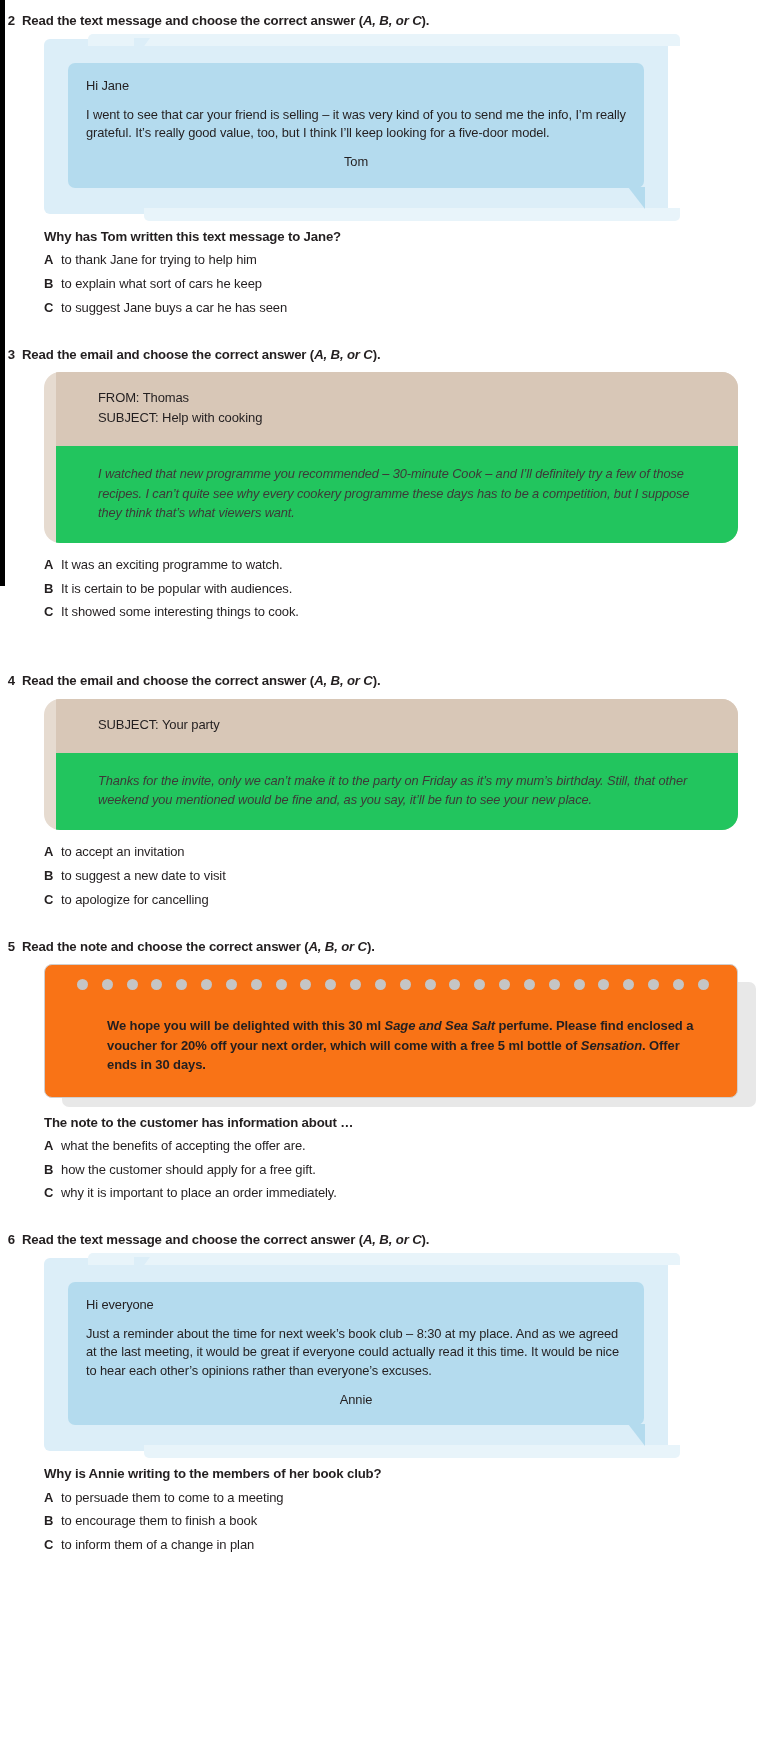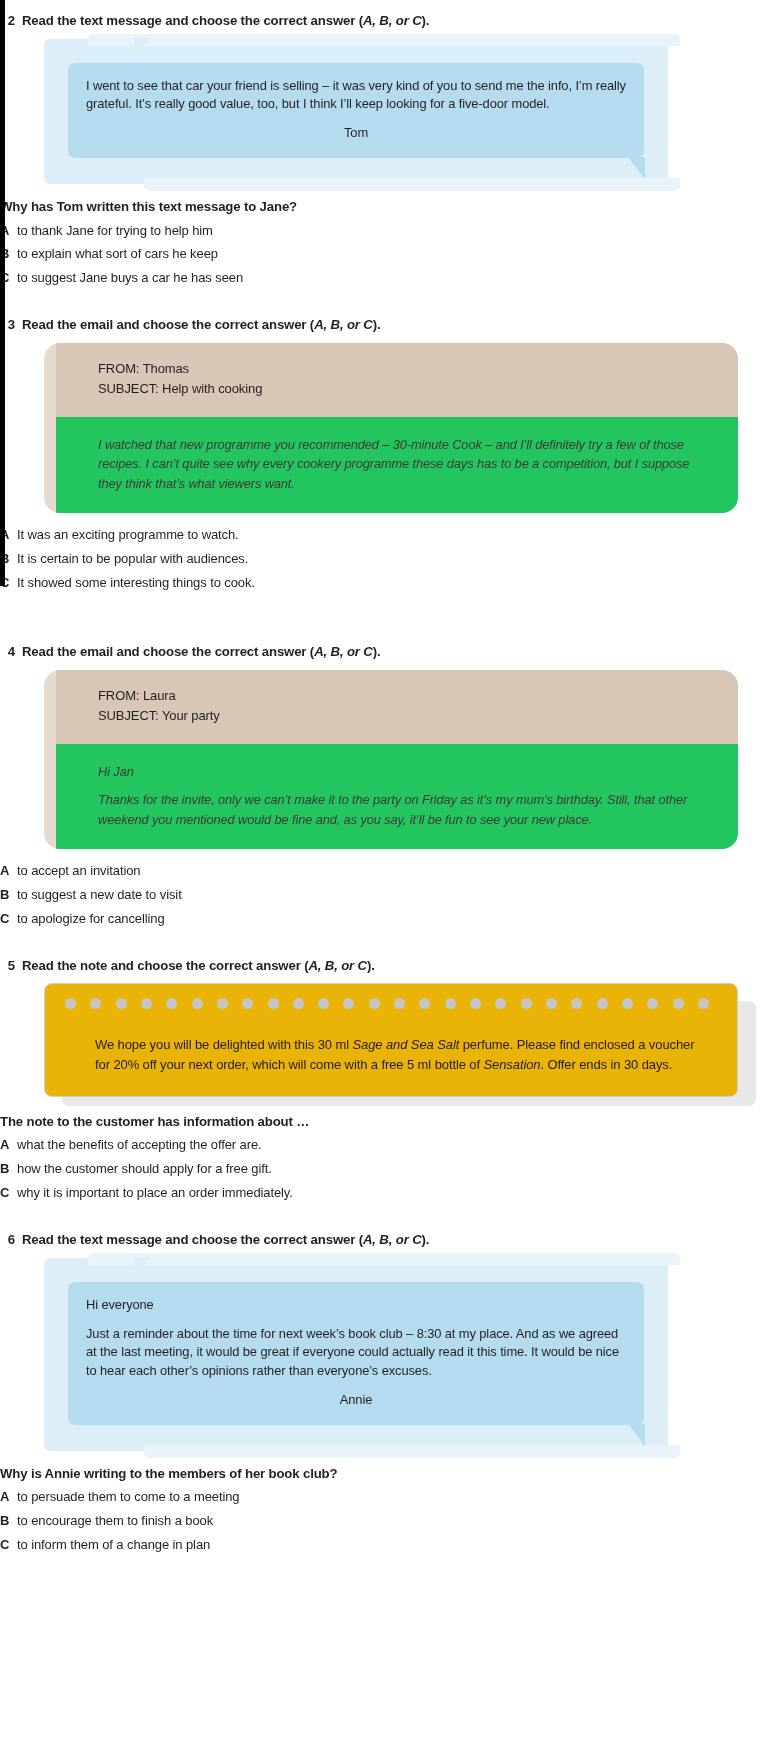--- a/index.html
+++ b/index.html
@@ -50,20 +50,21 @@
     flex: 0 0 22px;
     text-align: right;
     padding-right: 7px;
     font-weight: bold;
   }
   .q-prompt { flex: 1 1 auto; }
   .q-prompt .opt-letter-inline { font-weight: bold; font-style: italic; }
 
   
   .answers {
+    padding-left: 44px;
     padding-right: 30px;
   }
   .answer-stem {
     font-size: 13.2px;
     font-weight: bold;
     letter-spacing: -0.15px;
     margin-bottom: 7px;
     line-height: 1.3;
   }
   .answer-row {
@@ -204,25 +205,26 @@
     left: 18px;
     right: -18px;
     top: 18px;
     bottom: -9px;
     background: #e8e8e8;
     border-radius: 7px;
     z-index: 0;
   }
   .note-card {
     position: relative;
-    background: #eab308;
+    background: #f97316;
     border: 1px solid #cfcfcf;
     border-radius: 8px;
-    padding: 14px 20px 22px 8px;
+    padding: 14px 20px 22px 20px;
     z-index: 1;
+    font-weight: bold;
   }
   .note-dots {
     display: flex;
     justify-content: space-between;
     padding: 0 8px 0 12px;
     margin-bottom: 26px;
   }
   .note-dot {
     width: 11px;
     height: 11px;
@@ -252,20 +254,21 @@
     <div class="q-head">
       <span class="q-num">2</span>
       <span class="q-prompt"><span>Read the text message and choose the correct answer (</span><span class="opt-letter-inline">A, B, or C</span><span>).</span></span>
     </div>
 
     <div class="sms-wrap">
       <div class="sms-outer">
         <div class="sms-outer-tail"></div>
         <div class="sms-bubble">
           <div class="sms-bubble-tail"></div>
+          <div class="sms-line">Hi Jane</div>
           <div class="sms-line">I went to see that car your friend is selling – it was very kind of you to send me the info, I’m really grateful. It’s really good value, too, but I think I’ll keep looking for a five-door model.</div>
           <div class="sms-line">Tom</div>
         </div>
       </div>
     </div>
 
     <div class="answers">
       <div class="answer-stem">Why has Tom written this text message to Jane?</div>
       <div class="answer-row">
         <span class="opt-letter">A</span>
@@ -319,25 +322,23 @@
   <div class="gap-lg"></div>
 
   <div class="question">
     <div class="q-head">
       <span class="q-num">4</span>
       <span class="q-prompt"><span>Read the email and choose the correct answer (</span><span class="opt-letter-inline">A, B, or C</span><span>).</span></span>
     </div>
 
     <div class="email-card">
       <div class="email-inner">
-        <div class="email-meta">FROM: Laura</div>
         <div class="email-meta">SUBJECT: Your party</div>
       </div>
       <div class="email-body">
-        <div class="email-body-line greeting">Hi Jan</div>
         <div class="email-body-line">Thanks for the invite, only we can’t make it to the party on Friday as it’s my mum’s birthday. Still, that other weekend you mentioned would be fine and, as you say, it’ll be fun to see your new place.</div>
       </div>
     </div>
 
     <div class="answers">
       <div class="answer-row">
         <span class="opt-letter">A</span>
         <span class="opt-text">to accept an invitation</span>
       </div>
       <div class="answer-row">

